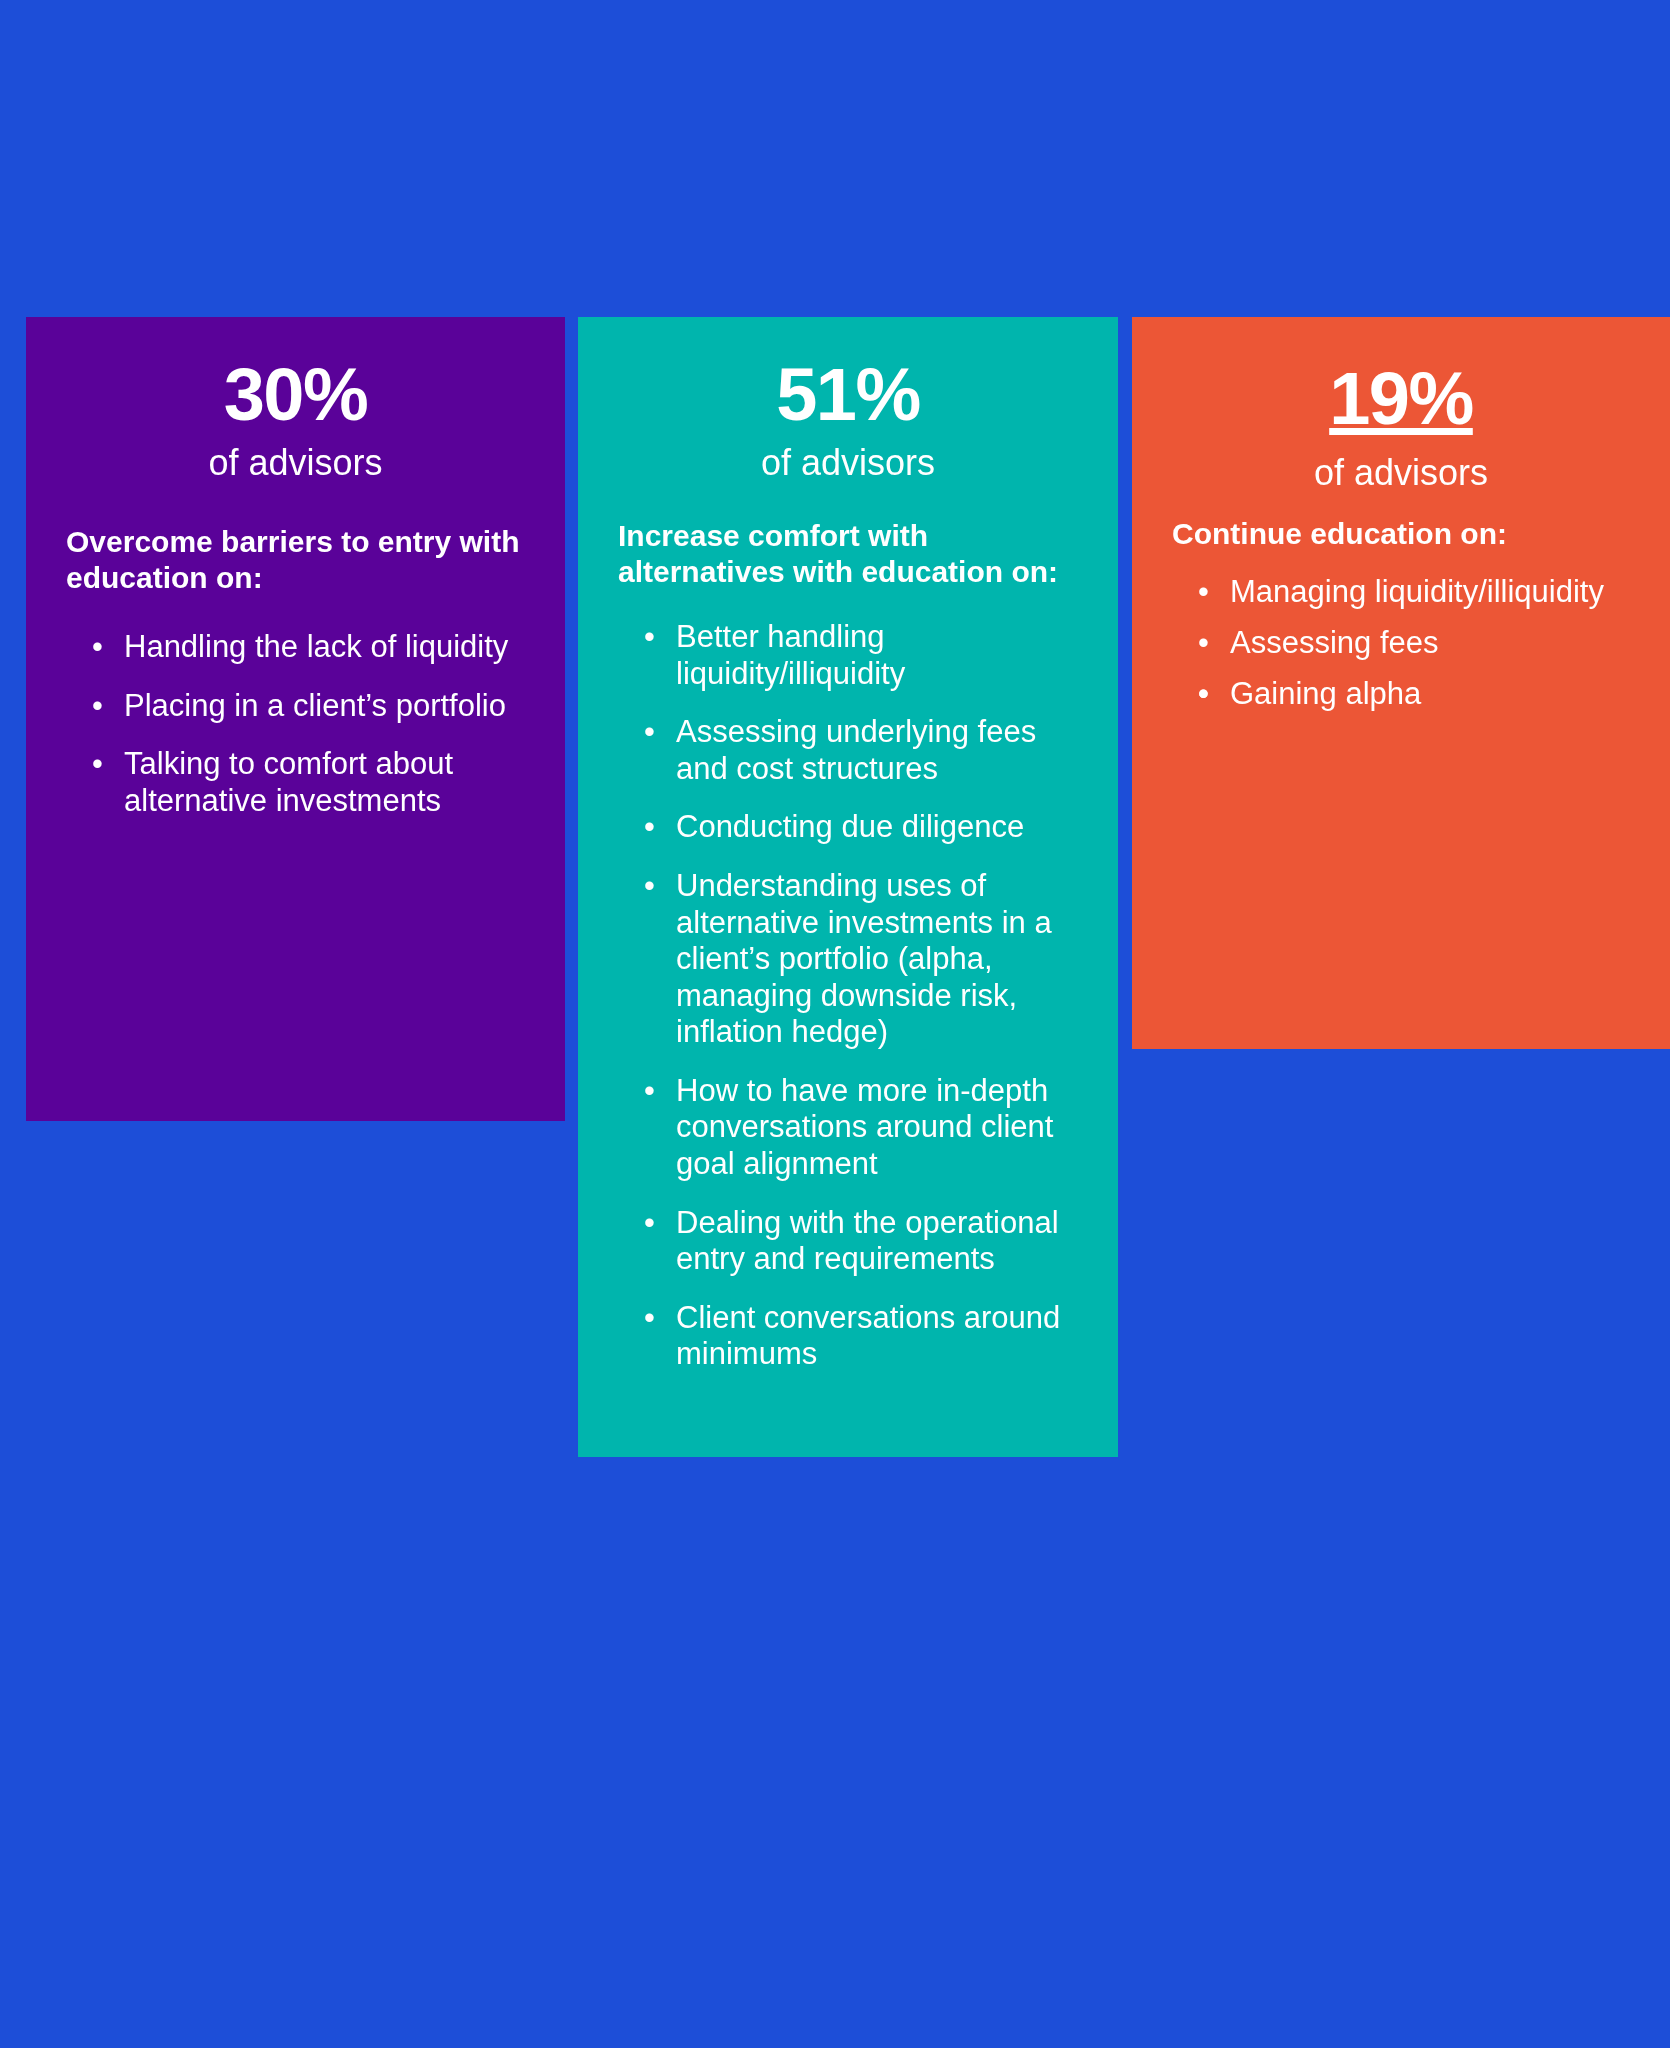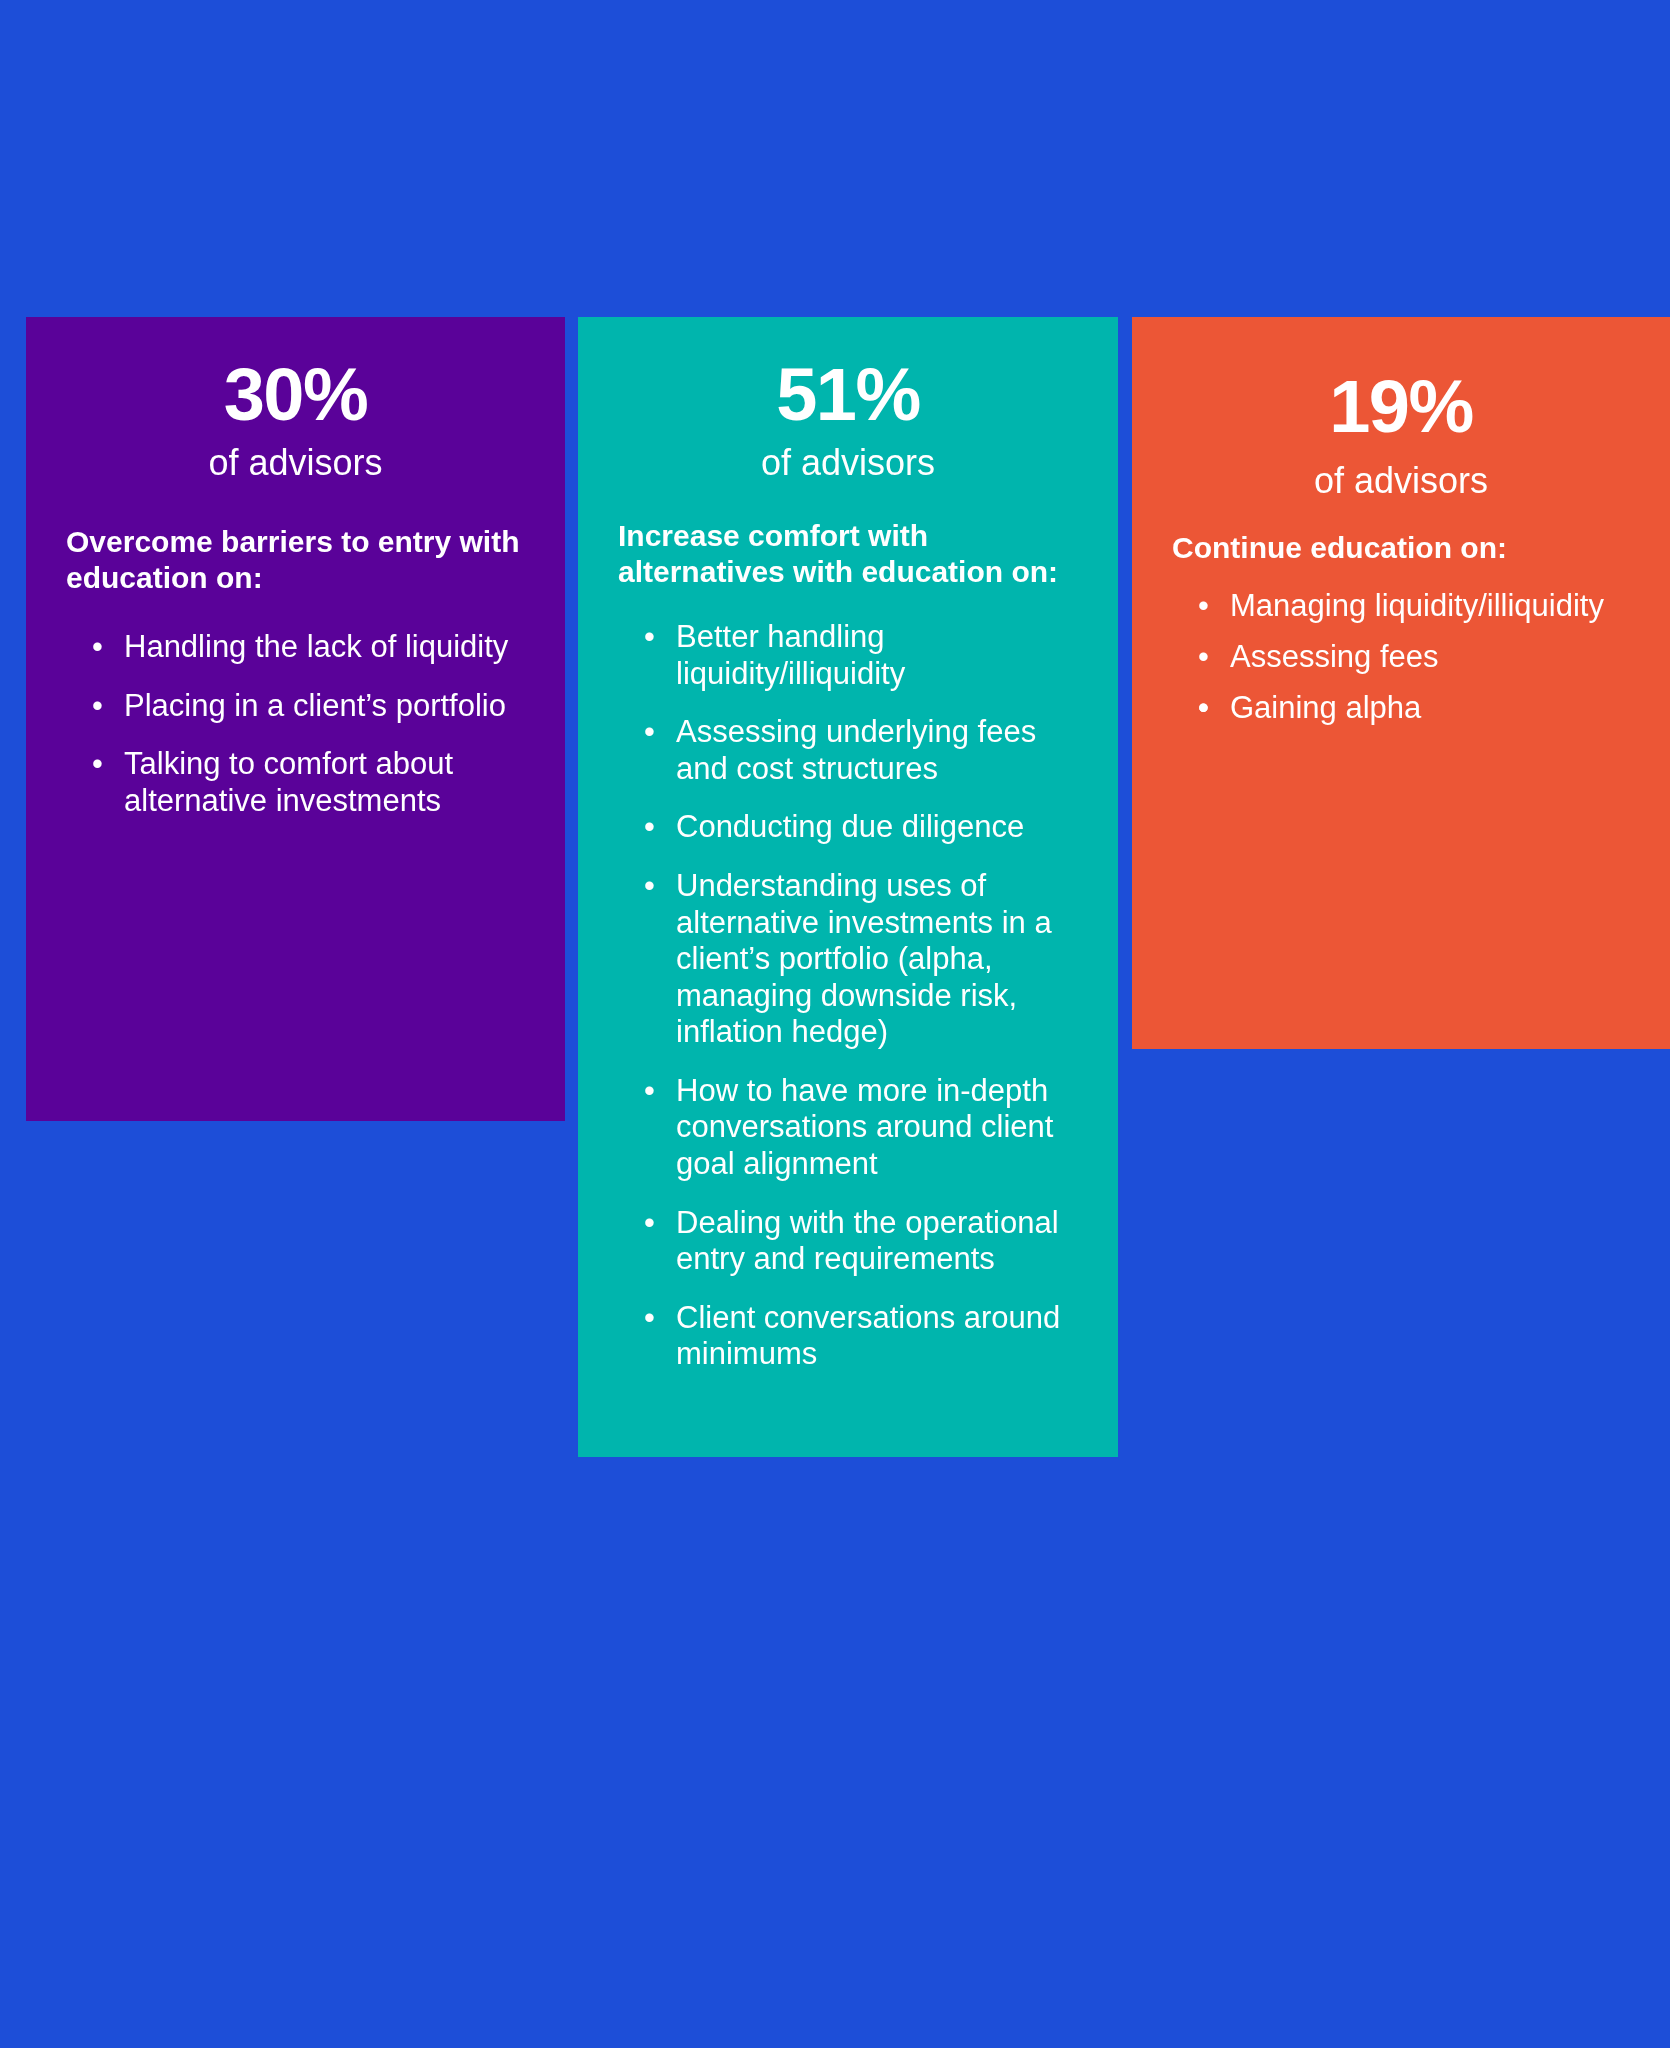--- a/index.html
+++ b/index.html
@@ -61,41 +61,41 @@
     text-align: center;
     font-weight: 700;
     font-size: 74px;
     line-height: 1.02;
     letter-spacing: -1.5px;
     font-stretch: condensed;
     margin: 0;
   }
   .panel--purple .pct { margin-top: 4px; }
   .panel--teal   .pct { margin-top: 4px; }
-  .panel--orange .pct { margin-top: 16px; }
+  .panel--orange .pct { margin-top: 8px; text-decoration: underline; }
 
   .subcaption {
     text-align: center;
     font-size: 36px;
     font-weight: 400;
     line-height: 1.15;
     margin: 10px 0 0 0;
   }
   .panel--orange .subcaption { margin-top: 16px; }
 
   
   .heading {
     font-size: 30px;
     font-weight: 700;
     line-height: 1.22;
     margin: 40px 0 0 0;
     text-align: left;
   }
   .panel--teal .heading   { margin-top: 34px; }
-  .panel--orange .heading { margin-top: 28px; }
+  .panel--orange .heading { margin-top: 22px; }
 
   
   .bullets {
     list-style: none;
     margin: 32px 0 0 0;
     padding: 0;
   }
   .panel--teal .bullets   { margin-top: 28px; }
   .panel--orange .bullets { margin-top: 22px; }
 

